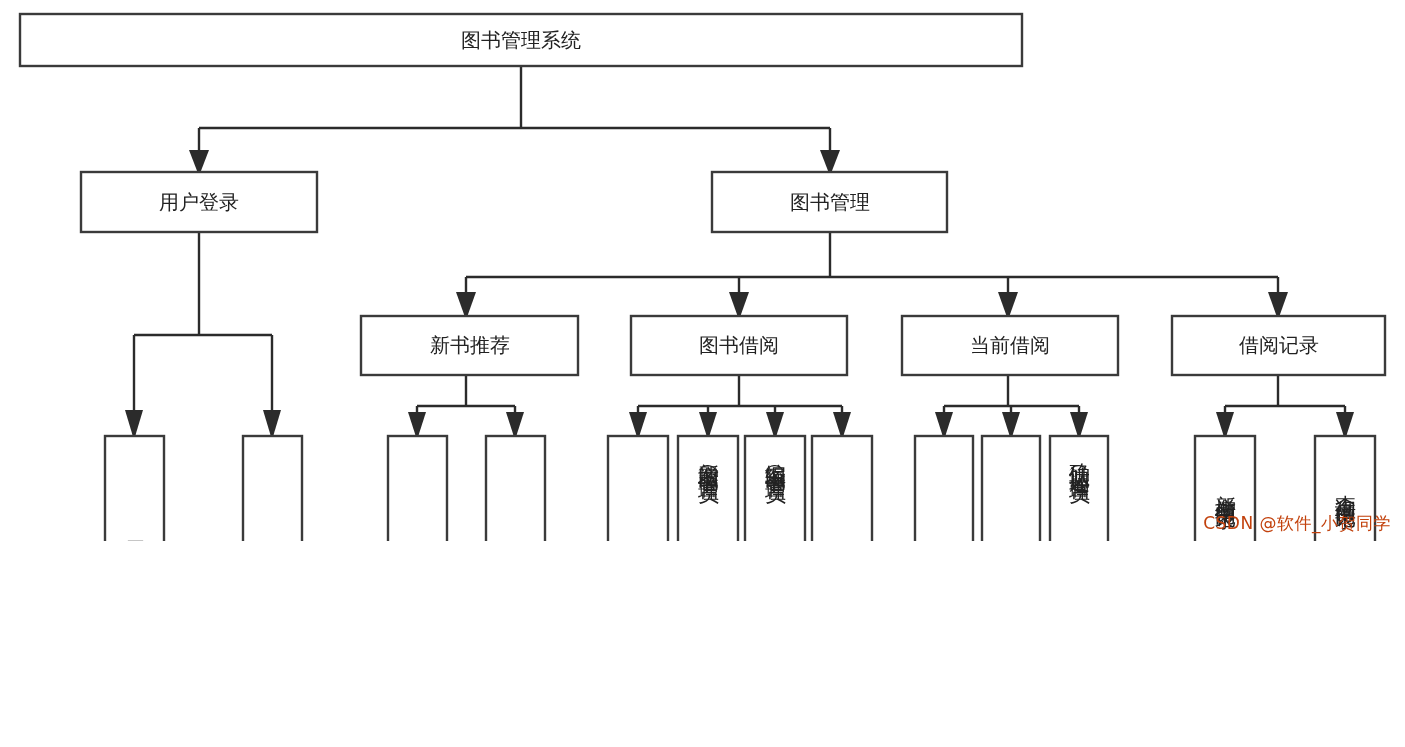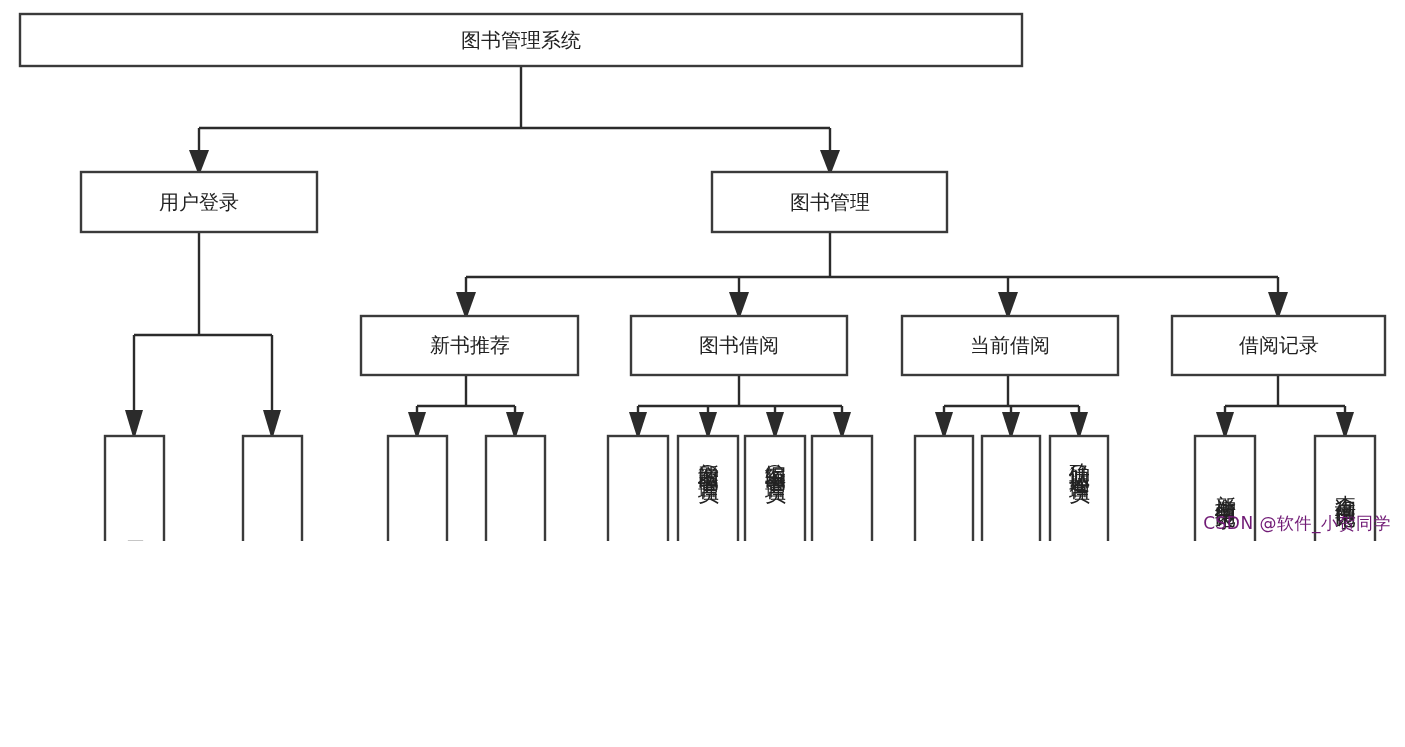--- a/index.html
+++ b/index.html
@@ -65,21 +65,21 @@
     color: #222222;
     white-space: nowrap;
     text-align: left;
   }
   .watermark {
     position: absolute;
     right: 14px;
     bottom: 6px;
     font-family: "DejaVu Sans", "Liberation Sans", sans-serif;
     font-size: 17px;
-    color: #701a75;
+    color: #c2410c;
     white-space: nowrap;
     letter-spacing: 0.5px;
   }
 </style>
 </head>
 <body>
 
 <div id="diagram-root">
 
   <svg class="diagram-canvas" viewBox="0 0 1405 747">

